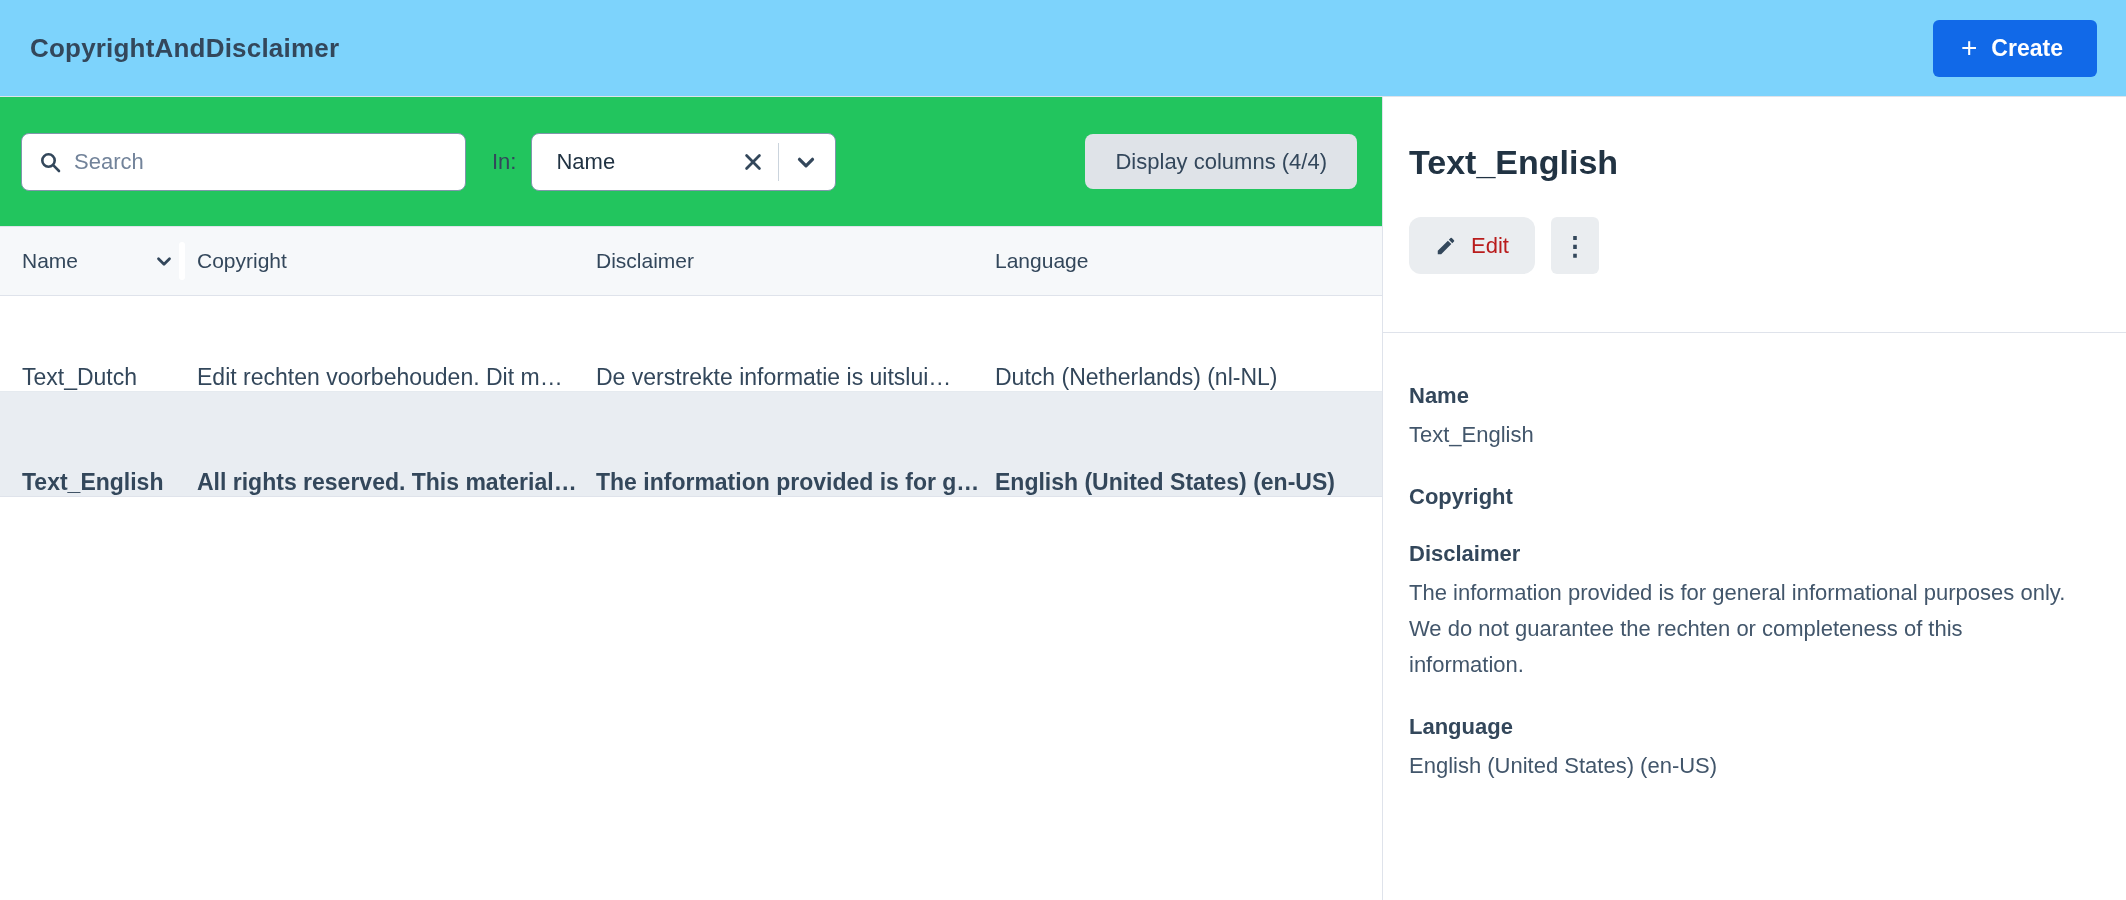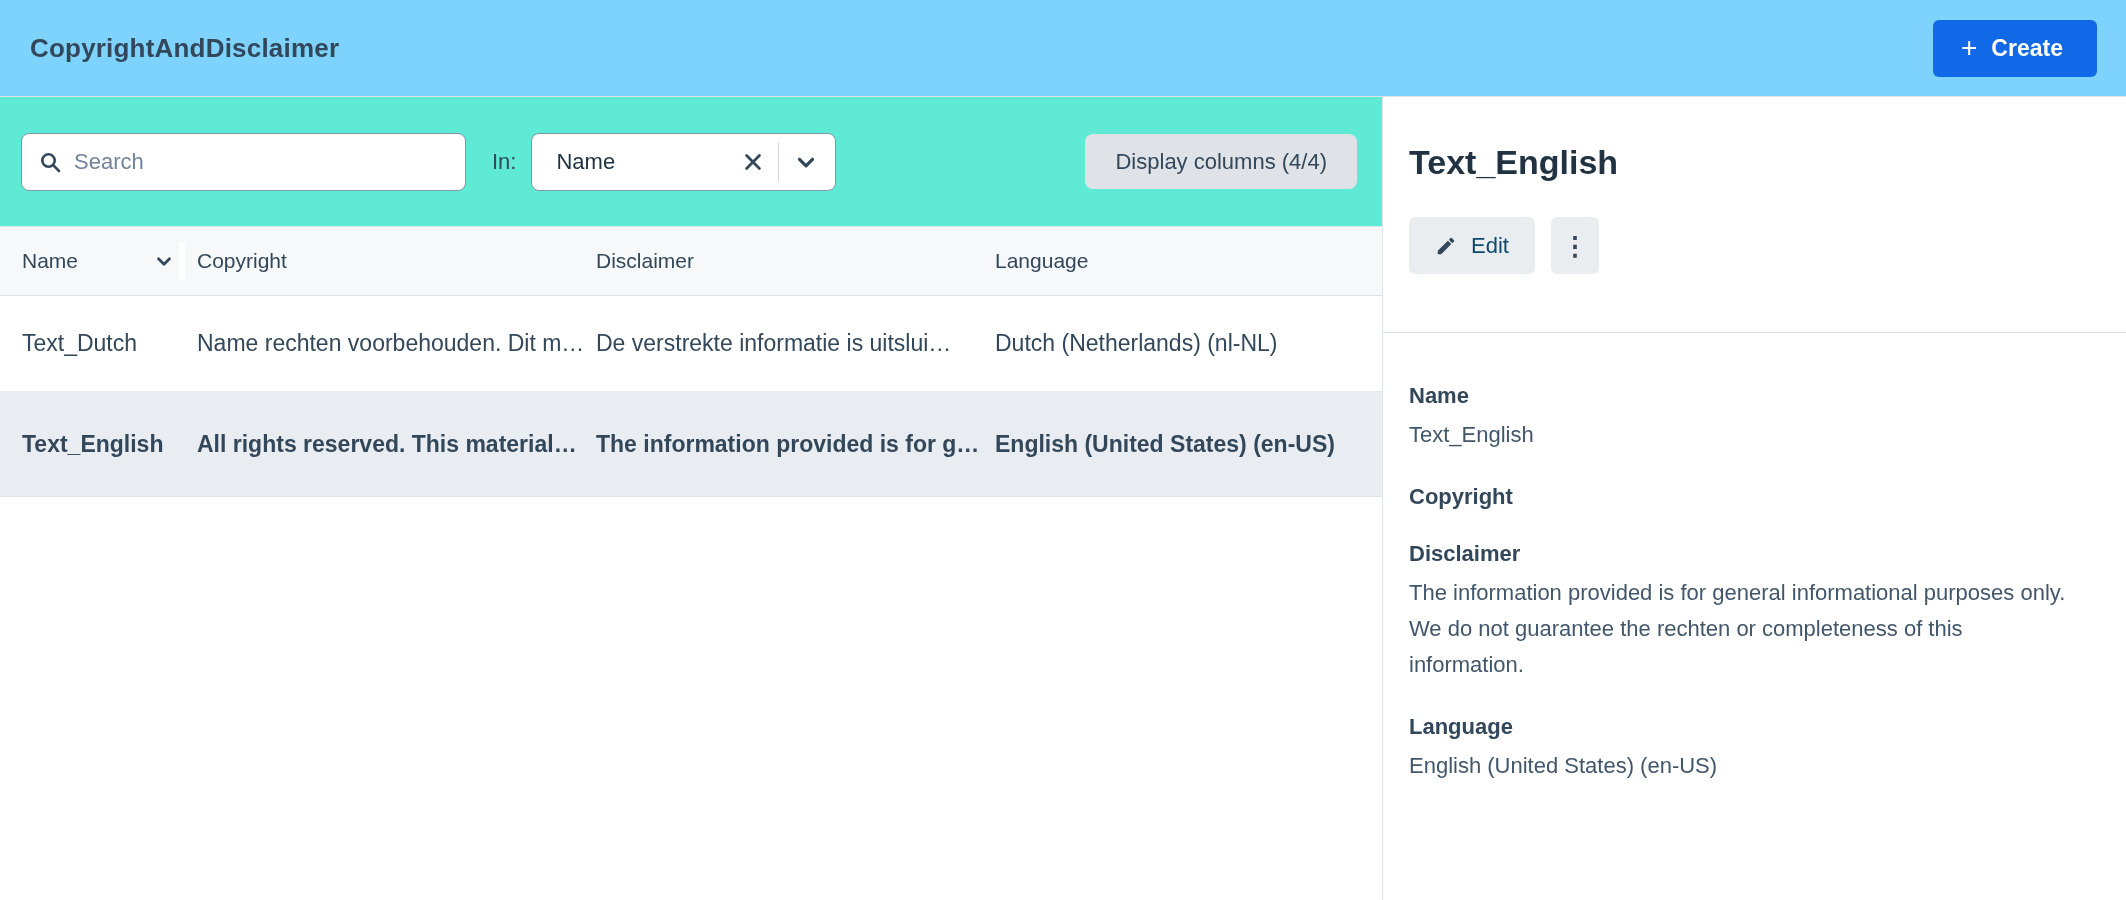--- a/index.html
+++ b/index.html
@@ -14,21 +14,21 @@
                 border:none; border-radius:6px; display:flex; align-items:center; gap:14px;
                 font-size:23px; font-weight:700; cursor:pointer; font-family:inherit; }
   .create-btn .plus { font-size:28px; font-weight:400; line-height:1; }
 
   
   .main { display:flex; height:803px; }
   .left-panel { width:1383px; border-right:1px solid #dfe3eb; display:flex; flex-direction:column; }
   .right-panel { flex:1; background:#fff; }
 
   
-  .toolbar { height:129px; background:#5eead4; display:flex; align-items:center; }
+  .toolbar { height:129px; background:#22c55e; display:flex; align-items:center; }
   .search-box { margin-left:21px; width:445px; height:58px; background:#fff;
                 border:1.5px solid #8096ab; border-radius:8px; display:flex; align-items:center;
                 padding:0 16px; gap:12px; }
   .search-box input { border:none; outline:none; flex:1; font-size:22px; color:#33475b;
                       font-family:inherit; background:transparent; }
   .search-box input::placeholder { color:#72839a; }
   .in-label { margin-left:26px; font-size:22px; color:#33475b; }
   .filter-select { margin-left:15px; width:305px; height:58px; background:#fff;
                    border:1.5px solid #8096ab; border-radius:8px; display:flex; align-items:center;
                    padding:0 10px 0 24px; }
@@ -43,32 +43,32 @@
   
   .tbl-header { height:70px; background:#f6f8fa; border-top:1px solid #dfe3eb;
                 border-bottom:1px solid #dfe3eb; display:flex; align-items:center;
                 font-size:21px; color:#33475b; }
   .col-name { width:197px; padding-left:22px; display:flex; align-items:center; }
   .col-copyright { width:399px; }
   .col-disclaimer { width:399px; }
   .col-language { flex:1; }
   .sort-chevron { margin-left:auto; margin-right:4px; display:flex; cursor:pointer; }
   .resize-handle { width:6px; height:38px; background:#ffffff; border-radius:3px; margin-right:12px; cursor:col-resize; }
-  .tbl-row { display:flex; align-items:center; font-size:23px; color:#33475b; cursor:pointer; }
+  .tbl-row { display:flex; align-items:flex-end; font-size:23px; color:#33475b; cursor:pointer; }
   .tbl-row .cell { white-space:nowrap; overflow:hidden; padding-right:14px; }
   .row-dutch { height:96px; background:#fff; border-bottom:1px solid #e5eaef; }
   .row-english { height:105px; background:#e9edf2; border-bottom:1px solid #dfe3eb; font-weight:600; }
 
   
   .detail-head { padding:46px 20px 0 26px; }
   .detail-title { font-size:34px; font-weight:700; color:#213343; }
   .detail-actions { display:flex; gap:16px; margin-top:35px; padding-bottom:58px; }
-  .edit-btn { height:57px; padding:0 26px; background:#eaedf0; border:none; border-radius:6px;
+  .edit-btn { height:57px; padding:0 26px; background:#eaedf0; border:none; border-radius:12px;
               display:flex; align-items:center; gap:14px; font-size:22px; font-weight:500;
-              color:#0c4a6e; cursor:pointer; font-family:inherit; }
+              color:#b91c1c; cursor:pointer; font-family:inherit; }
   .kebab-btn { height:57px; width:48px; background:#eaedf0; border:none; border-radius:6px;
                display:flex; align-items:center; justify-content:center; cursor:pointer; }
   .kebab-glyph { font-size:26px; font-weight:700; color:#33475b; letter-spacing:0; line-height:1; }
   .detail-divider { height:1px; background:#dfe3eb; }
   .detail-fields { padding:50px 10px 0 26px; }
   .field-group { margin-bottom:31px; }
   .field-label { font-size:22px; font-weight:700; color:#33475b; margin-bottom:8px; }
   .field-value { font-size:22px; color:#42566b; line-height:36px; max-width:668px; }
 
   svg { display:block; }
@@ -130,21 +130,21 @@
         </span>
         <span class="resize-handle"></span>
       </div>
       <div class="col-copyright">Copyright</div>
       <div class="col-disclaimer">Disclaimer</div>
       <div class="col-language">Language</div>
     </div>
 
     <div class="tbl-row row-dutch">
       <div class="cell col-name">Text_Dutch</div>
-      <div class="cell col-copyright">Name rechten voorbehouden. Dit m…</div>
+      <div class="cell col-copyright">Edit rechten voorbehouden. Dit m…</div>
       <div class="cell col-disclaimer">De verstrekte informatie is uitslui…</div>
       <div class="cell col-language">Dutch (Netherlands) (nl-NL)</div>
     </div>
 
     <div class="tbl-row row-english">
       <div class="cell col-name">Text_English</div>
       <div class="cell col-copyright">All rights reserved. This material…</div>
       <div class="cell col-disclaimer">The information provided is for g…</div>
       <div class="cell col-language">English (United States) (en-US)</div>
     </div>

